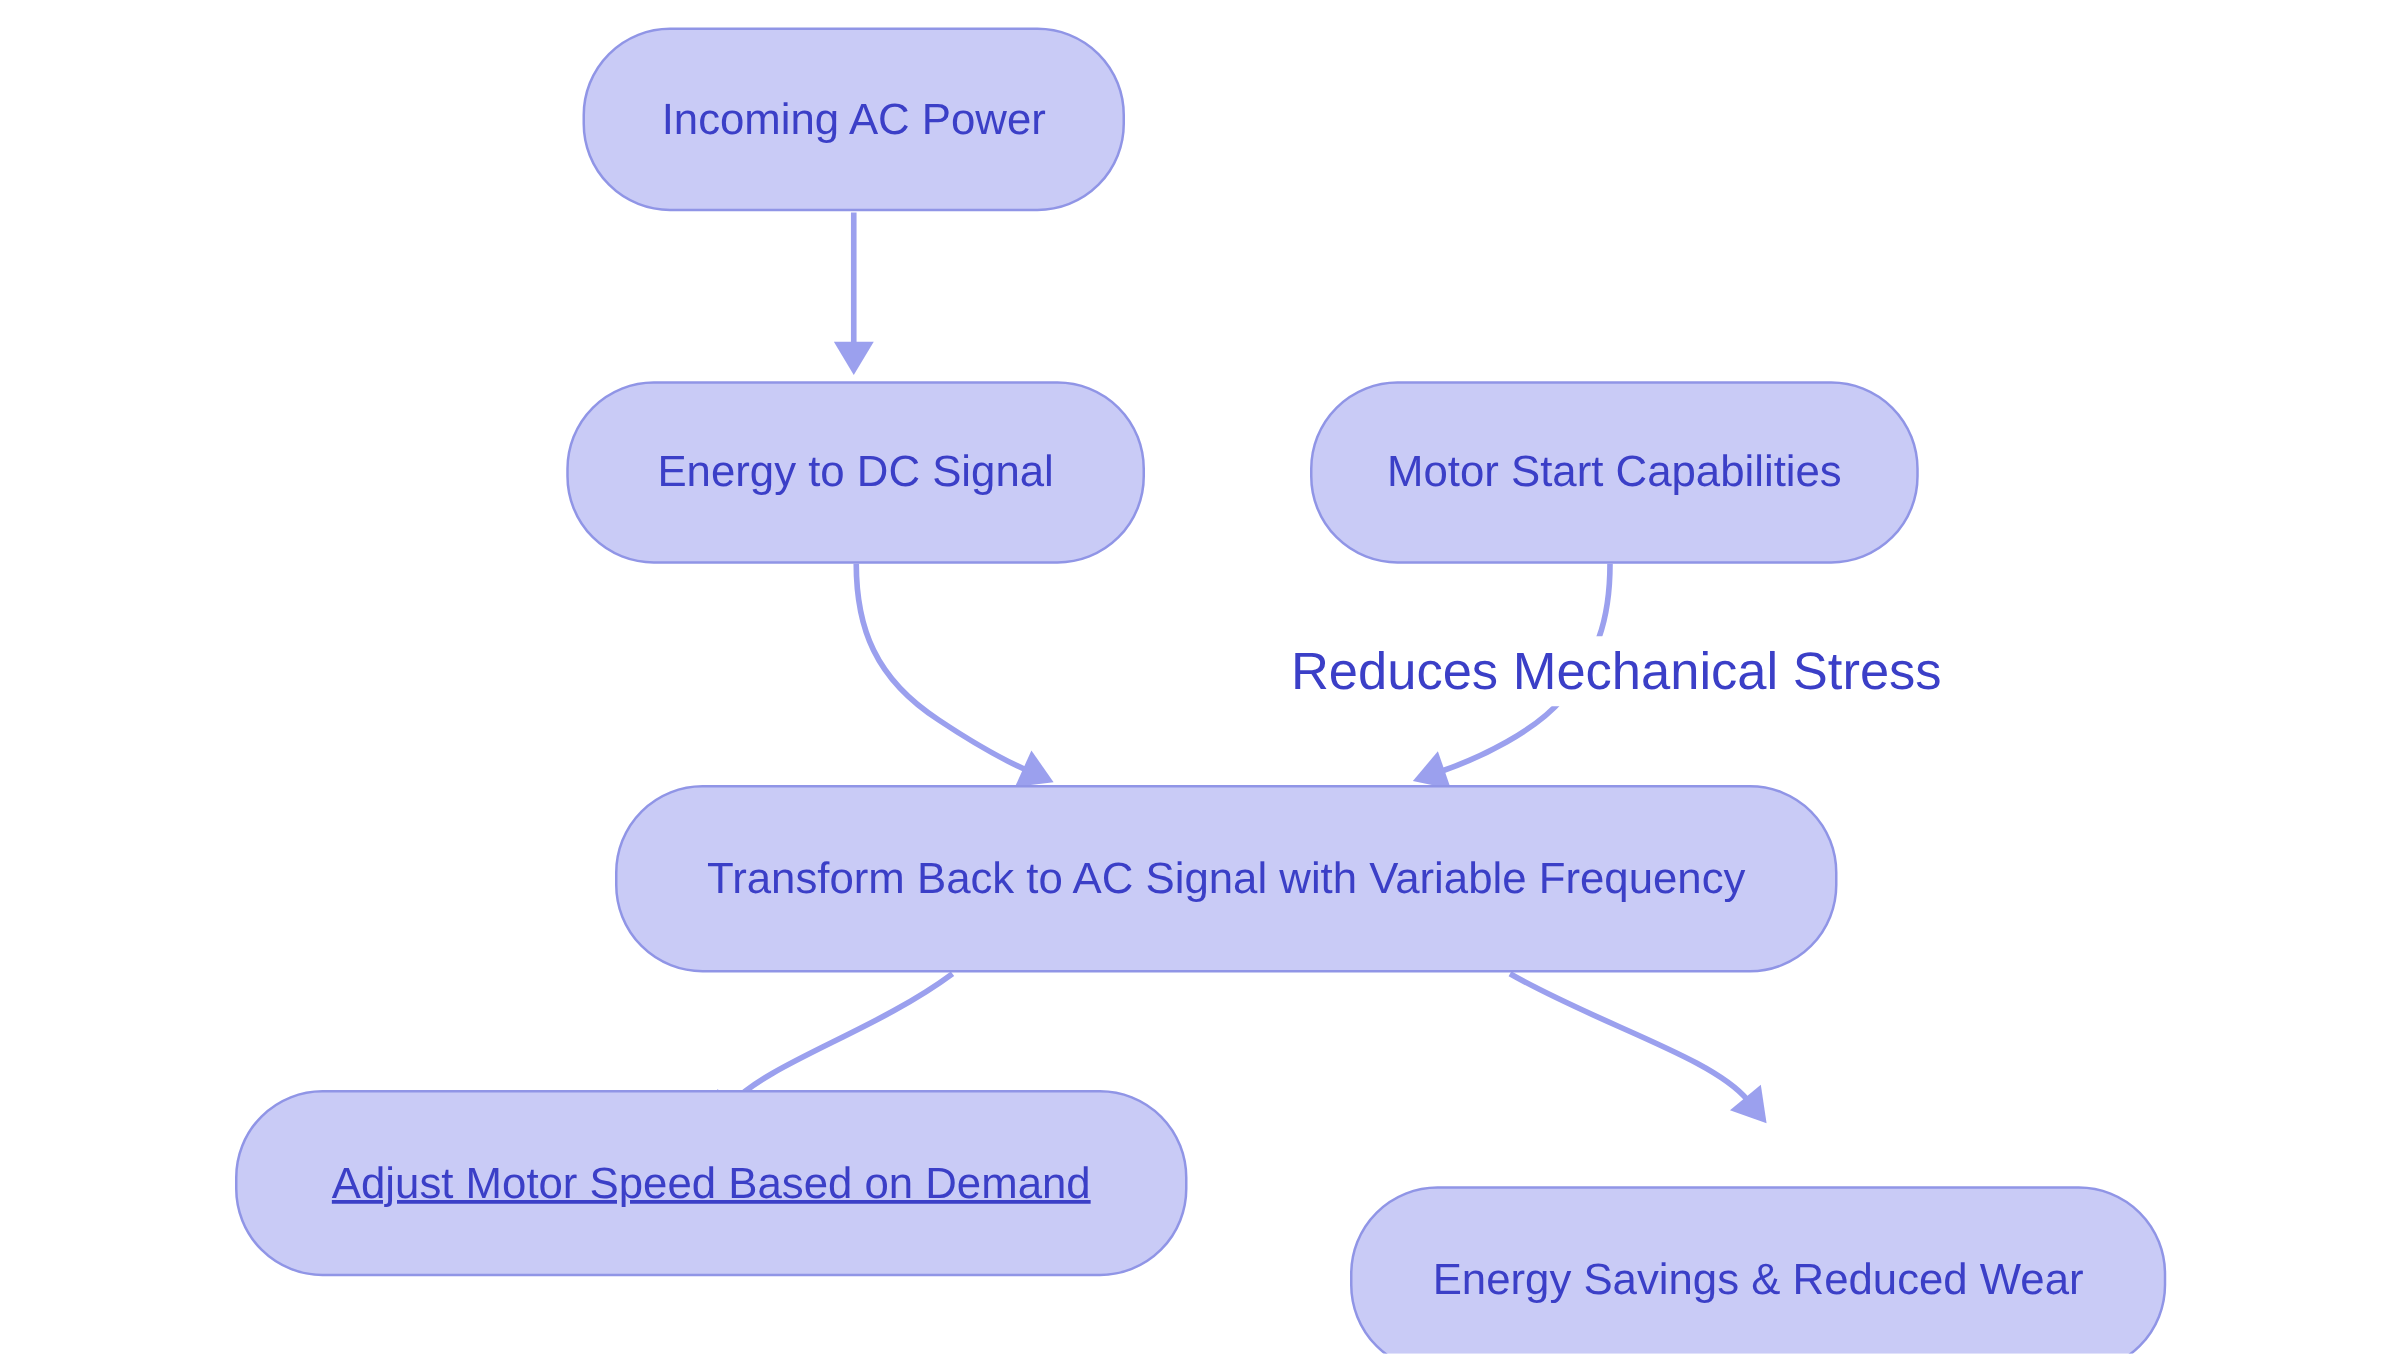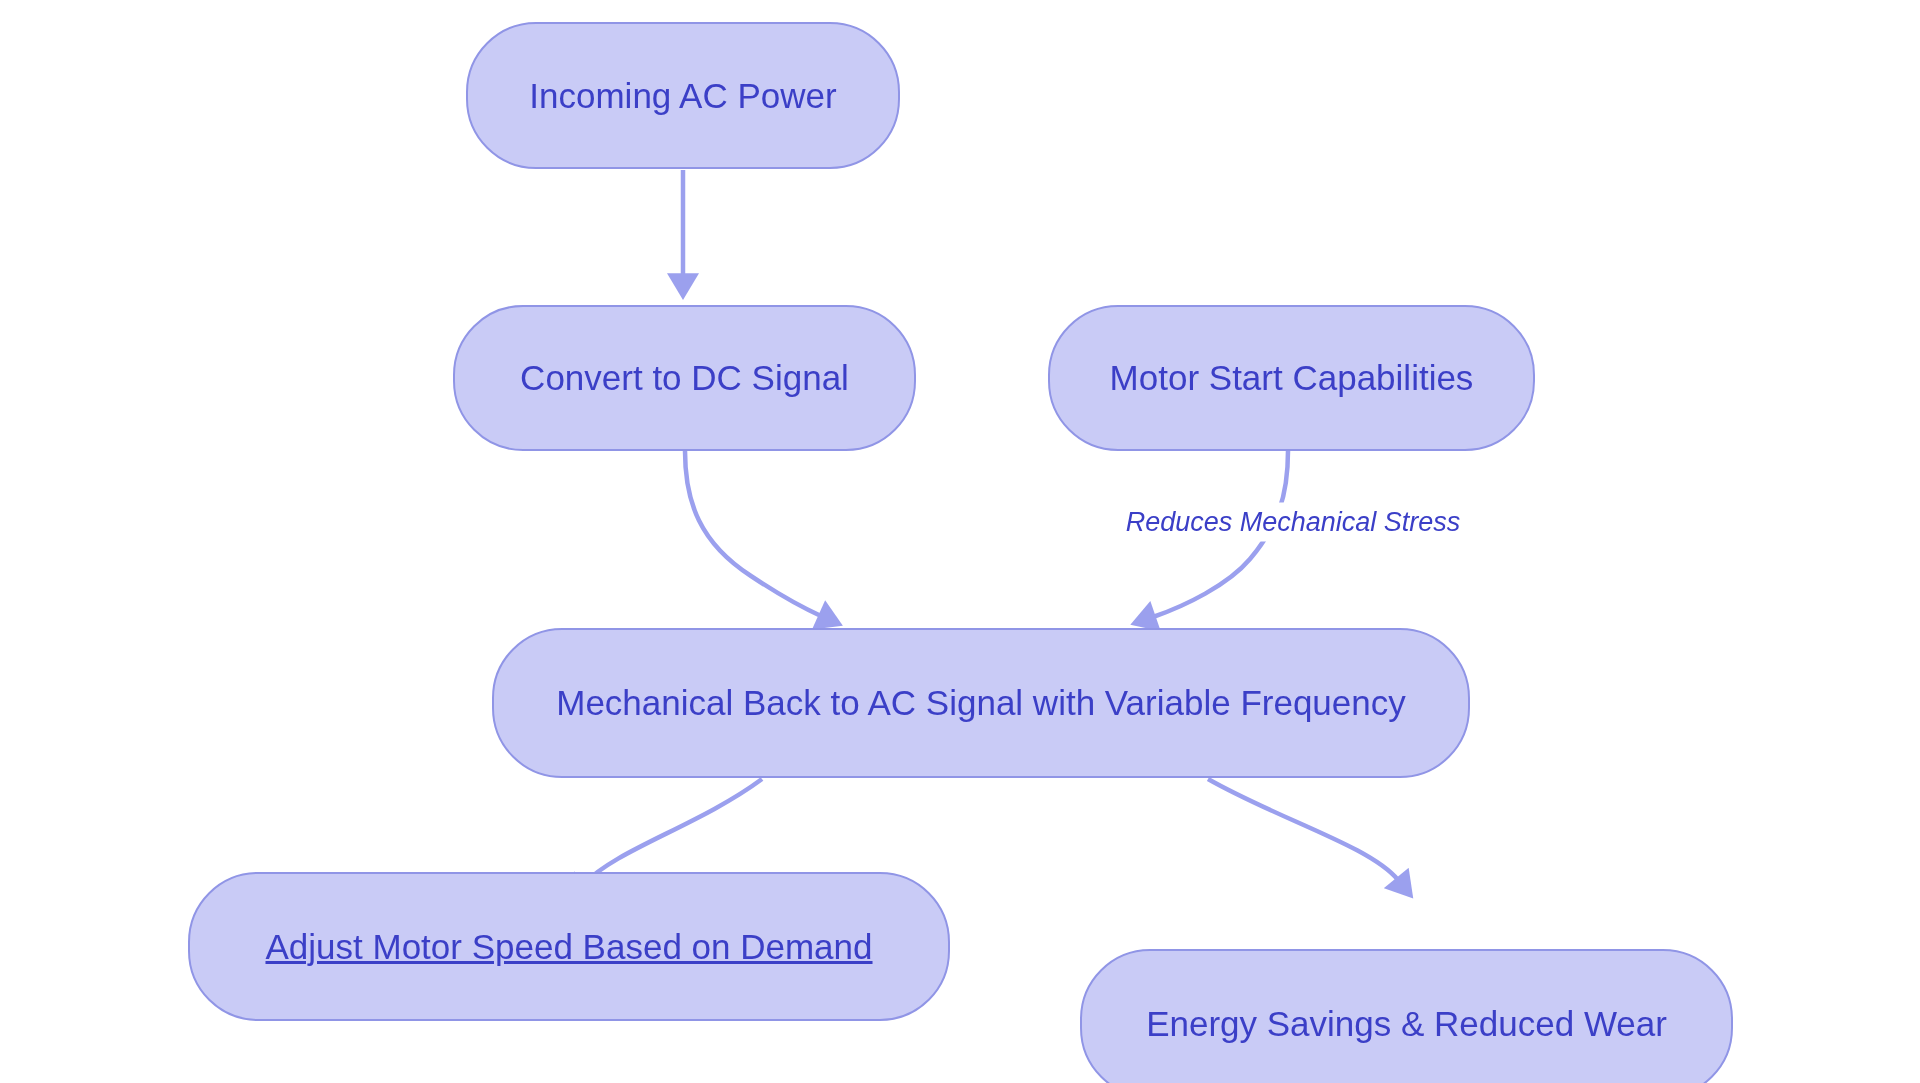--- a/index.html
+++ b/index.html
@@ -48,28 +48,27 @@
   }
   .node-incoming  { left: 466px;  top: 22px;  width: 434px; height: 147px; }
   .node-convert   { left: 453px;  top: 305px; width: 463px; height: 146px; }
   .node-softstart { left: 1048px; top: 305px; width: 487px; height: 146px; }
   .node-transform { left: 492px;  top: 628px; width: 978px; height: 150px; }
   .node-adjust    { left: 188px;  top: 872px; width: 762px; height: 149px; text-decoration: underline; }
   .node-energy    { left: 1080px; top: 908px; width: 653px; height: 149px; margin-top: 41px; }
   .edge-label {
     position: absolute;
     left: 1293px;
-    top: 522px;
+    top: 537px;
     transform: translate(-50%, -50%);
     background: var(--background);
     color: var(--edge-label-text);
-    font-size: 27px;
+    font-size: 42px;
     padding: 4px 10px;
     white-space: nowrap;
-    font-style: italic;
   }
 </style>
 </head>
 <body>
 
 <div class="canvas">
 
   <svg class="edges-layer" viewBox="0 0 1920 1083" xmlns="http://www.w3.org/2000/svg">
     <defs>
       <marker id="arrowhead" viewBox="0 0 10 12" refX="1" refY="6" markerWidth="28" markerHeight="32" markerUnits="userSpaceOnUse" orient="auto">
@@ -81,31 +80,31 @@
     <path class="edge-path" d="M 1288 451 C 1288 497 1277 527 1250 559 C 1228 585 1185 606 1153 617" marker-end="url(#arrowhead)"></path>
     <path class="edge-path" d="M 762 779 C 700 825 615 850 584 884" marker-end="url(#arrowhead)"></path>
     <path class="edge-path" d="M 1208 779 C 1280 820 1370 846 1398 880" marker-end="url(#arrowhead)"></path>
   </svg>
 
   <div class="node node-incoming">
     <span>Incoming AC Power</span>
   </div>
 
   <div class="node node-convert">
-    <span>Convert to DC Signal</span>
+    <span>Energy to DC Signal</span>
   </div>
 
   <div class="node node-softstart">
     <span>Motor Start Capabilities</span>
   </div>
 
   <div class="edge-label">Reduces Mechanical Stress</div>
 
   <div class="node node-transform">
-    <span>Mechanical Back to AC Signal with Variable Frequency</span>
+    <span>Transform Back to AC Signal with Variable Frequency</span>
   </div>
 
   <div class="node node-adjust">
     <span>Adjust Motor Speed Based on Demand</span>
   </div>
 
   <div class="node node-energy">
     <span>Energy Savings &amp; Reduced Wear</span>
   </div>
 

